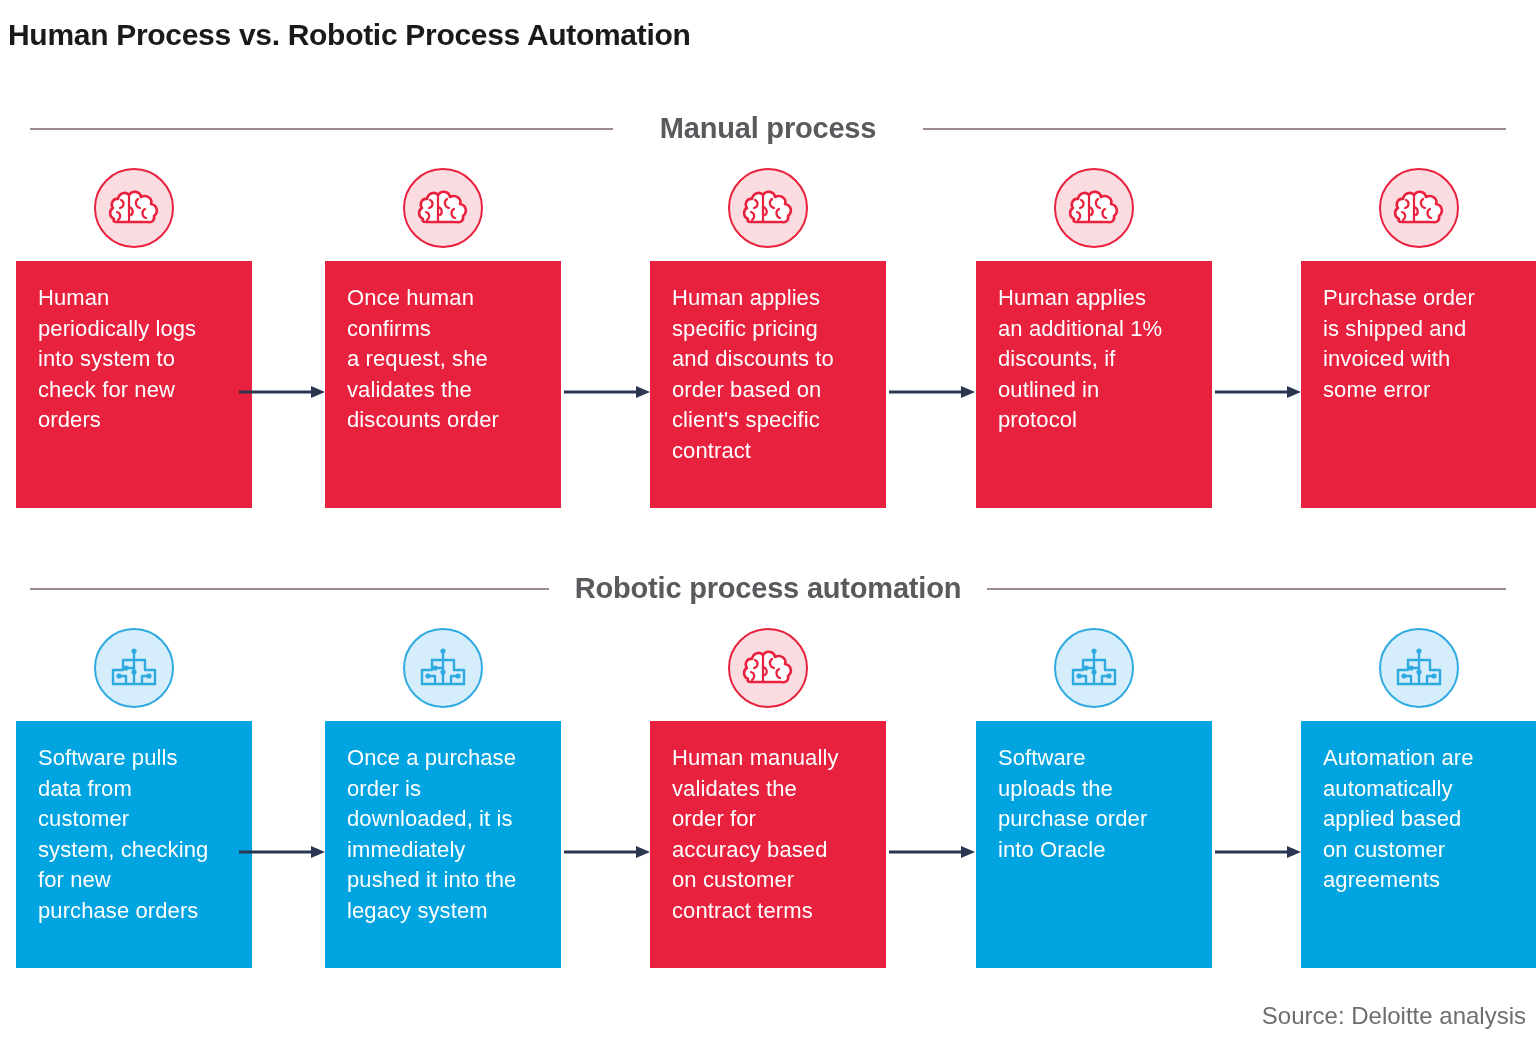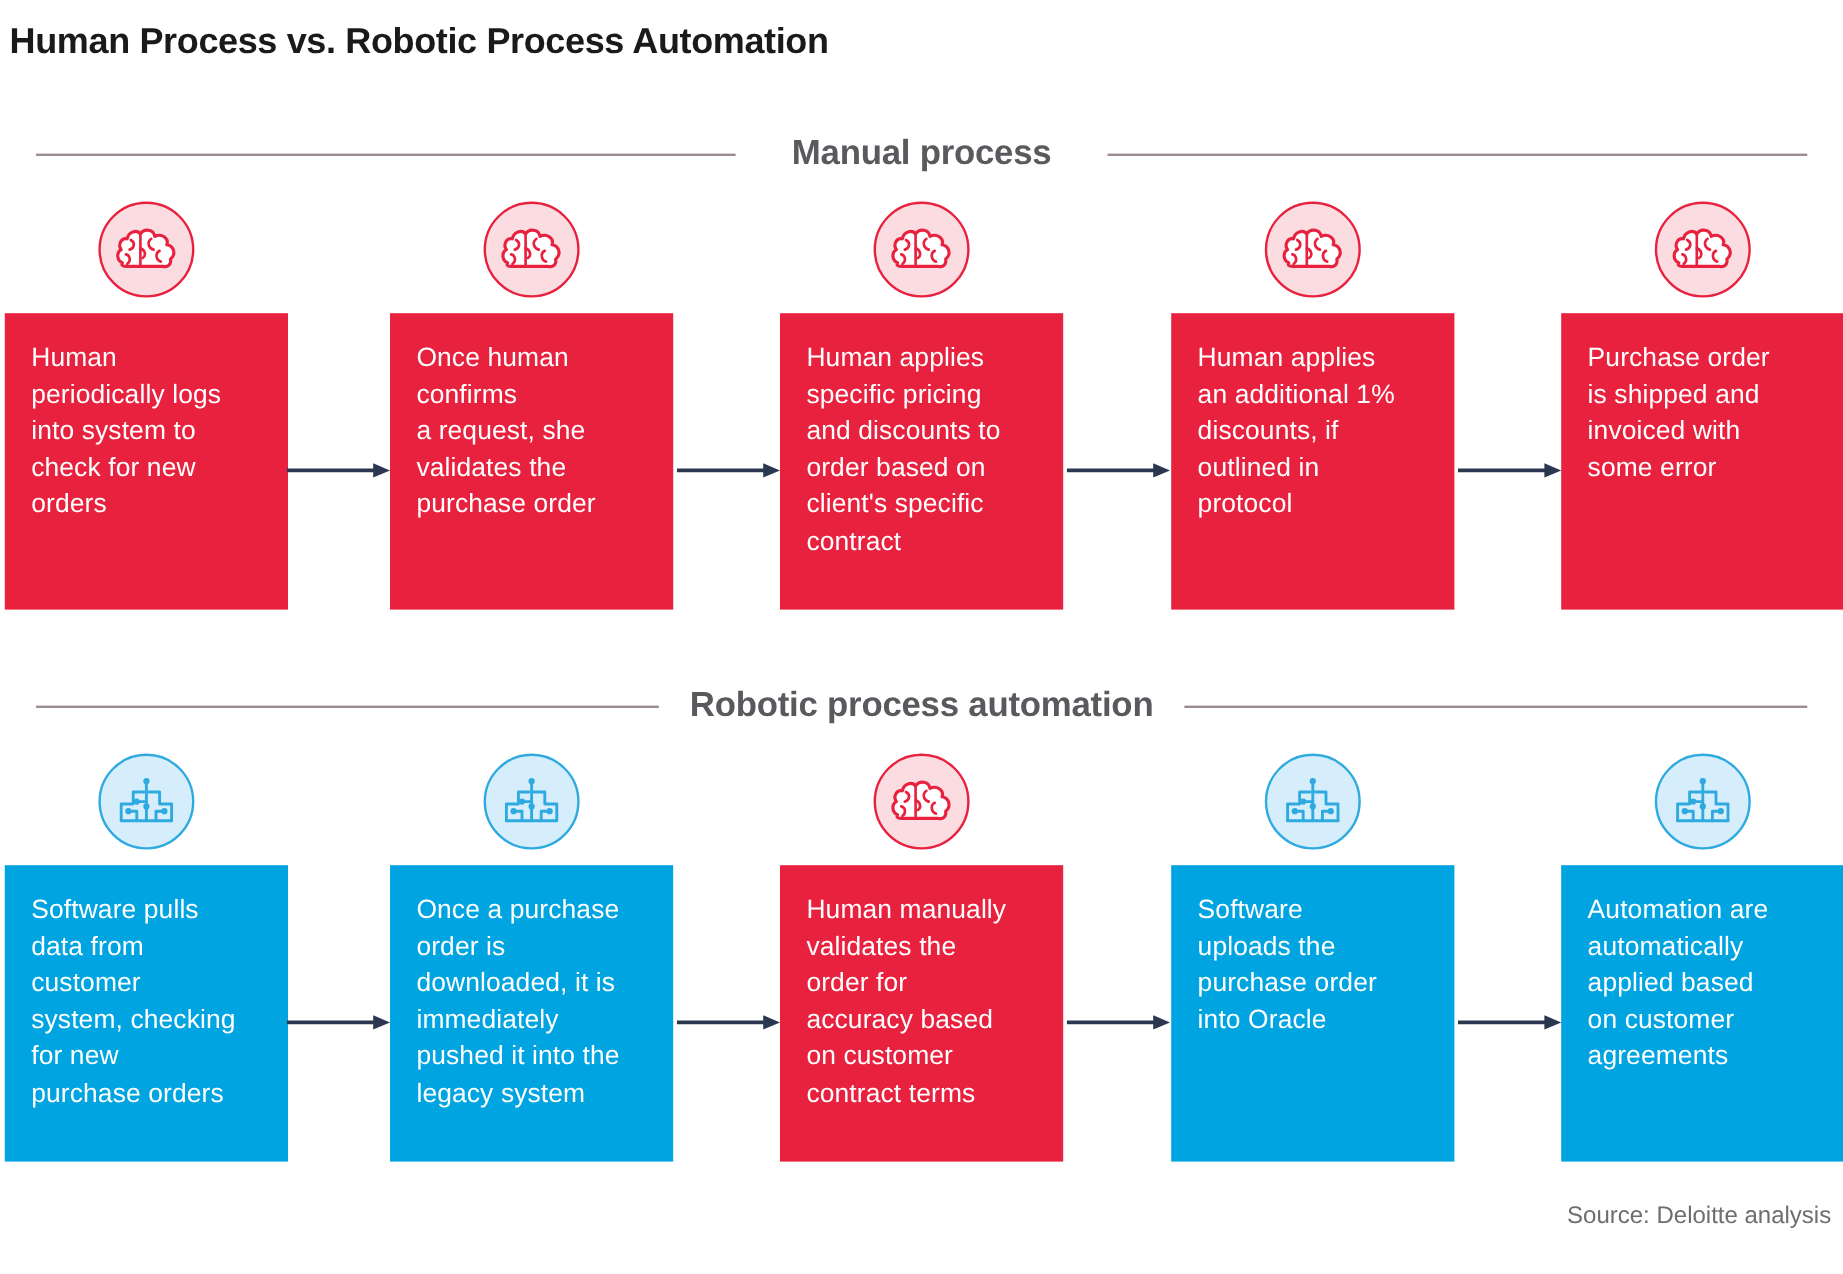--- a/index.html
+++ b/index.html
@@ -61,21 +61,21 @@
   }
   #row-manual { top: 168px; }
   #row-rpa    { top: 628px; }
 
   .step {
     position: absolute;
     top: 0;
     width: 236px;
     height: 340px;
   }
-  .step.s0 { left: 4px; }
+  .step.s0 { left: 16px; }
   .step.s1 { left: 325px; }
   .step.s2 { left: 650px; }
   .step.s3 { left: 976px; }
   .step.s4 { left: 1301px; }
 
   
   .icon-badge {
     position: absolute;
     top: 0;
     left: 78px;
@@ -129,21 +129,21 @@
   .arrow.a1 { left: 564px; }
   .arrow.a2 { left: 889px; }
   .arrow.a3 { left: 1215px; }
   .arrow svg { display: block; }
 
   
   #source-note {
     position: absolute;
     right: 10px;
     top: 1002px;
-    font-size: 20px;
+    font-size: 24px;
     color: #6d6d72;
     white-space: nowrap;
   }
 </style>
 </head>
 <body>
 
 <div id="chart-title">Human Process vs. Robotic Process Automation</div>
 
 <div class="section-header" id="header-manual">
@@ -193,21 +193,21 @@
           <path d="M10 25 C14 26 14 31 11 33"></path>
           <path d="M38 22 C34 24 35 30 39 31"></path>
         </g>
       </svg>
     </div>
     <div class="step-box red">
       <div class="step-text">Once human
 confirms
 a request, she
 validates the
-purchase order</div>
+discounts order</div>
     </div>
   </div>
 
   <div class="step s2">
     <div class="icon-badge brain">
       <svg width="54" height="42" viewBox="0 0 54 42" aria-hidden="true">
         <g fill="#ffffff" stroke="#e8213e" stroke-width="2.6" stroke-linejoin="round" stroke-linecap="round">
           <path d="M7 32 C2 30 2 23 6 21 C3 17 6 11 11 12 C12 6 19 4 22 8 C25 3 33 4 34 10 C40 7 46 12 44 17 C50 18 52 25 47 29 C48 33 45 36 41 35 L10 35 C7 35 6 34 7 32 Z"></path>
         </g>
         <g stroke="#e8213e" stroke-width="2.2" fill="none" stroke-linecap="round">

